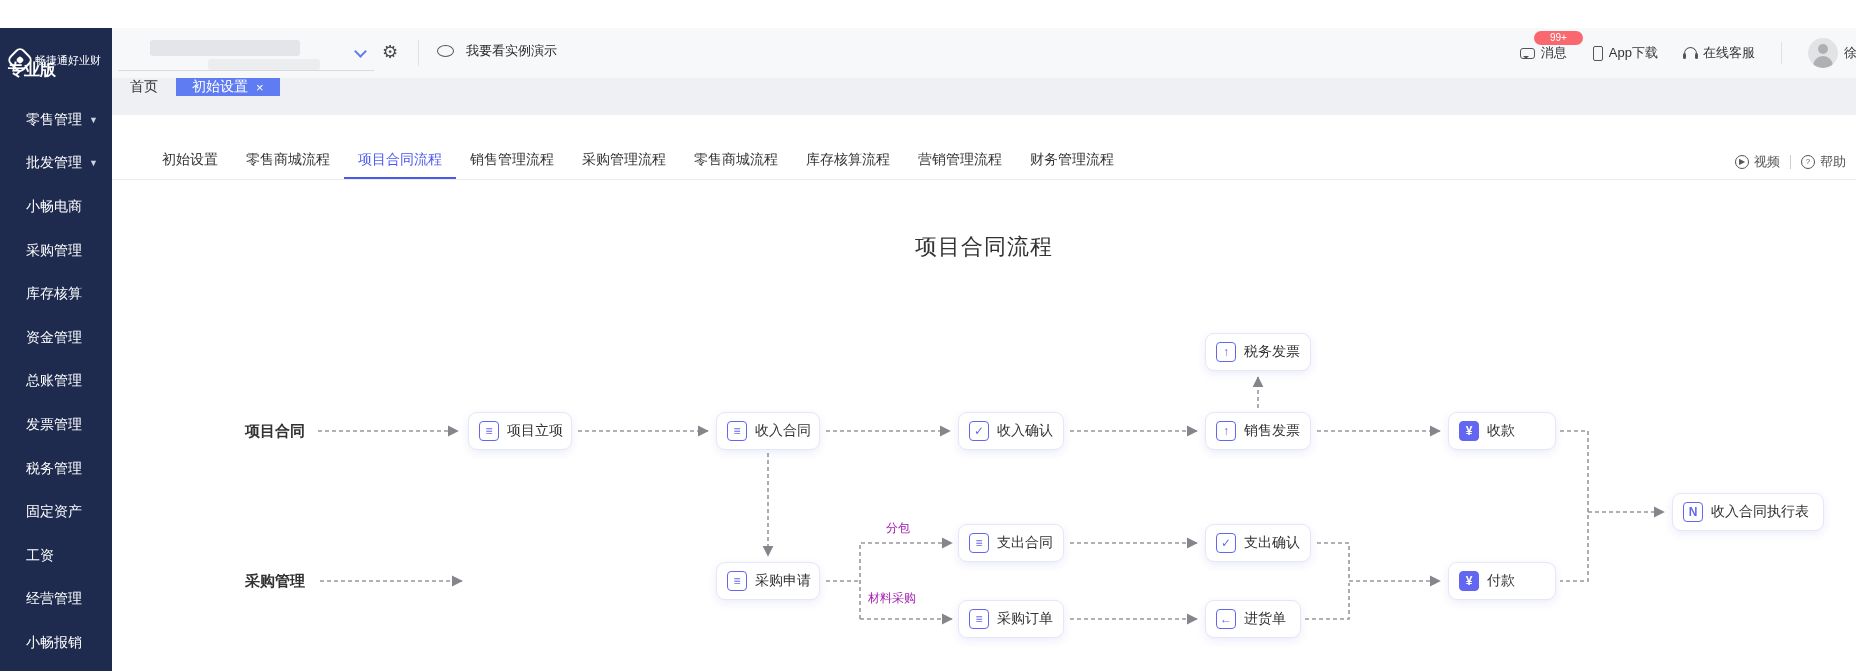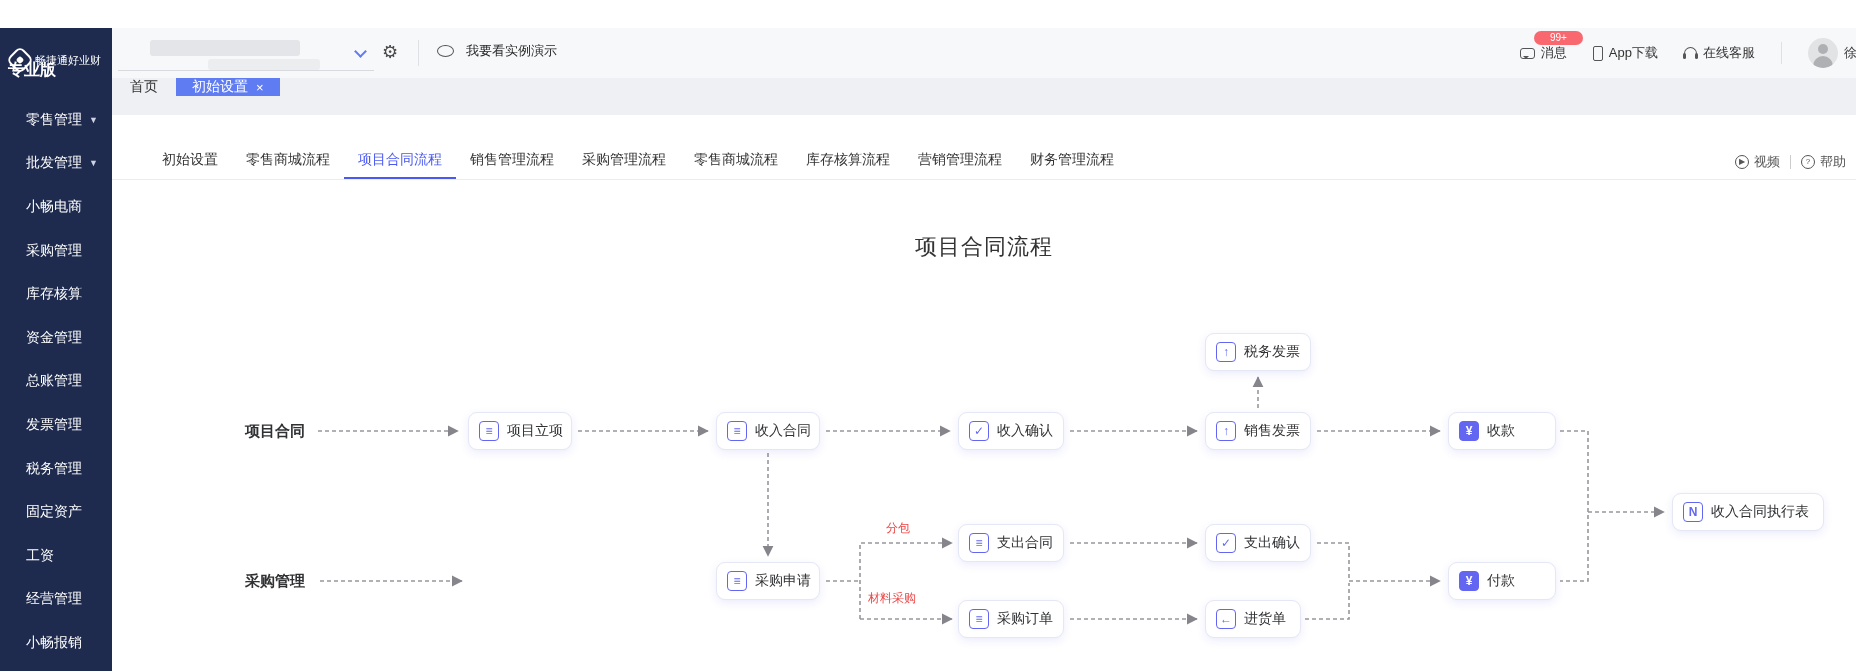--- a/index.html
+++ b/index.html
@@ -67,21 +67,21 @@
   .pa-div { width:1px; height:14px; background:#ccc; }
 
   .diagram-title { position:absolute; left:984px; top:232px; transform:translateX(-50%); font-size:22px; color:#333; font-weight:500; letter-spacing:1px; }
 
   
   .edges-svg { position:absolute; left:0; top:0; width:1856px; height:671px; pointer-events:none; }
   .fnode { position:absolute; height:38px; background:#fff; border:1px solid #e4e7f4; border-radius:9px; box-shadow:0 3px 8px rgba(99,102,241,0.12); display:flex; align-items:center; gap:8px; padding-left:10px; font-size:14px; color:#303133; cursor:pointer; }
   .fnode-icon { width:20px; height:20px; border:1.6px solid #6366f1; border-radius:4px; color:#6366f1; font-size:12px; font-weight:bold; display:flex; align-items:center; justify-content:center; flex:0 0 auto; background:#fff; }
   .fnode-icon.filled { background:#6366f1; color:#fff; }
   .row-label { position:absolute; transform:translateY(-50%); font-size:15px; font-weight:bold; color:#303133; white-space:nowrap; }
-  .branch-label { position:absolute; font-size:12px; color:#ef4444; white-space:nowrap;font-family:Liberation Serif, serif; }
+  .branch-label { position:absolute; font-size:12px; color:#a21caf; white-space:nowrap;font-family:Liberation Serif, serif; }
 </style>
 </head>
 <body>
 
 <div class="page">
   <div class="topstrip"></div>
 
   <div class="brand">
     <div class="brand-row">
       <span class="logo-mark"></span>

